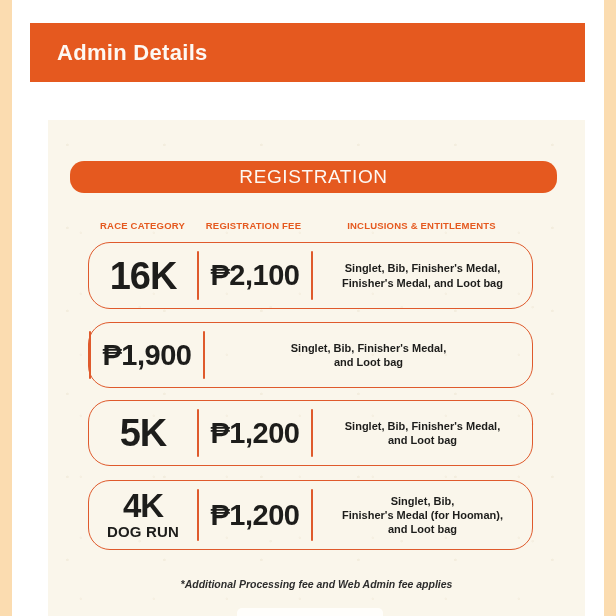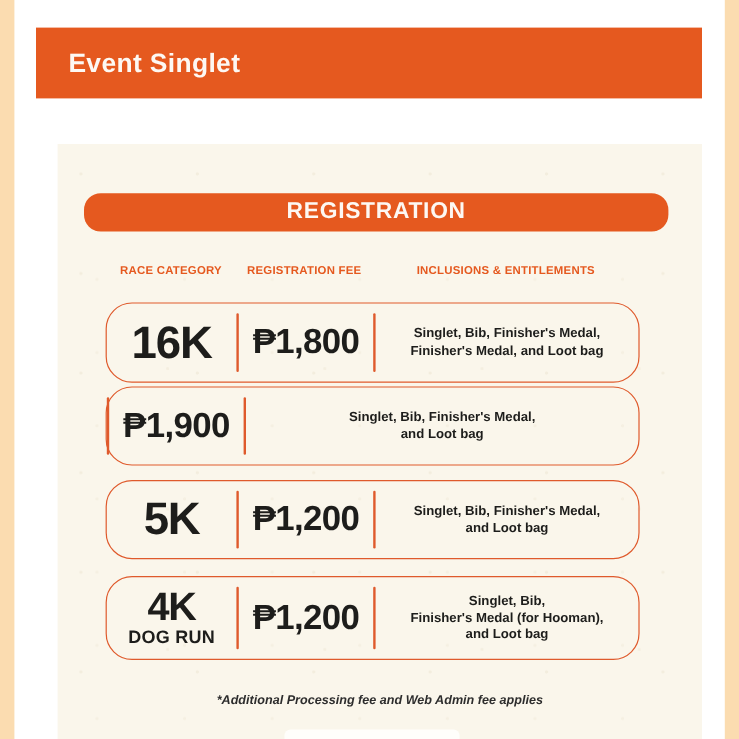--- a/index.html
+++ b/index.html
@@ -30,42 +30,42 @@
       radial-gradient(circle at 45% 85%, rgba(210,195,160,.12) 1px, transparent 1.6px);
     background-size:97px 83px, 131px 117px, 73px 61px;
   }
 
   .reg-bar{
     position:absolute;left:22px;top:41px;width:487px;height:32px;
     background:#e5591f;border-radius:14px;
     display:flex;align-items:center;justify-content:center;
   }
   .reg-bar .reg-title{
-    color:#fdf8f3;font-size:19px;font-weight:bold;letter-spacing:.6px;
+    color:#fdf8f3;font-size:19px;font-weight:normal;letter-spacing:.6px;
   }
 
   .col-headers{
     position:absolute;left:40px;top:98px;width:445px;height:14px;
     display:flex;
   }
   .col-headers .col{
     font-size:9.5px;font-weight:bold;color:#e5591f;letter-spacing:.2px;
     text-align:center;align-self:center;
   }
   .col.c1{width:109px;}
   .col.c2{width:113px;}
   .col.c3{width:223px;}
 
   .row{
     position:absolute;left:40px;width:445px;
     border:1.5px solid #df5a2c;border-radius:22px;
     box-sizing:border-box;
     display:flex;align-items:stretch;background:transparent;
   }
-  .row.r1{top:132px;height:67px;}
+  .row.r1{top:122px;height:67px;}
   .row.r2{top:202px;height:66px;}
   .row.r3{top:280px;height:66px;}
   .row.r4{top:360px;height:70px;}
 
   .cell{display:flex;flex-direction:column;align-items:center;justify-content:center;}
   .cell.cat{width:108px;}
   .cell.fee{width:112px;}
   .cell.inc{flex:1;}
 
   .divider{
@@ -99,42 +99,42 @@
     background:#fffefb;border-radius:5px 5px 0 0;z-index:3;
   }
 </style>
 </head>
 <body>
 
 <div class="edge left"></div>
 <div class="edge right"></div>
 
 <div class="header-bar">
-  <span class="title">Event Singlet</span>
+  <span class="title">Admin Details</span>
 </div>
 
 <div class="panel">
 
   <div class="reg-bar">
     <span class="reg-title">REGISTRATION</span>
   </div>
 
   <div class="col-headers">
     <span class="col c1">RACE CATEGORY</span>
     <span class="col c2">REGISTRATION FEE</span>
     <span class="col c3">INCLUSIONS &amp; ENTITLEMENTS</span>
   </div>
 
   <div class="row r1">
     <div class="cell cat">
       <span class="cat-main">16K</span>
     </div>
     <div class="divider"></div>
     <div class="cell fee">
-      <span class="fee-text">₱1,800</span>
+      <span class="fee-text">₱2,100</span>
     </div>
     <div class="divider"></div>
     <div class="cell inc">
       <span class="inc-line">Singlet, Bib, Finisher's Medal,</span>
       <span class="inc-line">Finisher's Medal, and Loot bag</span>
     </div>
   </div>
 
   <div class="row r2">
     <div class="divider"></div>

